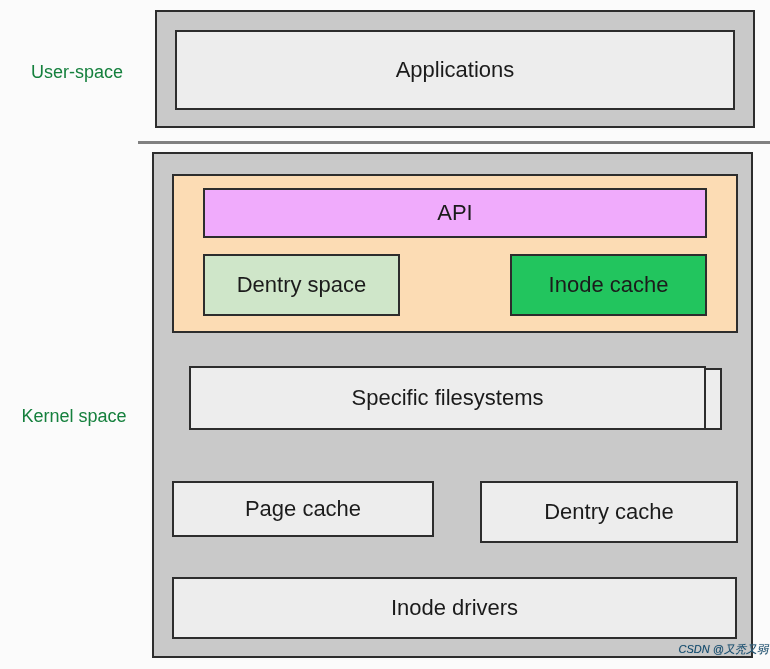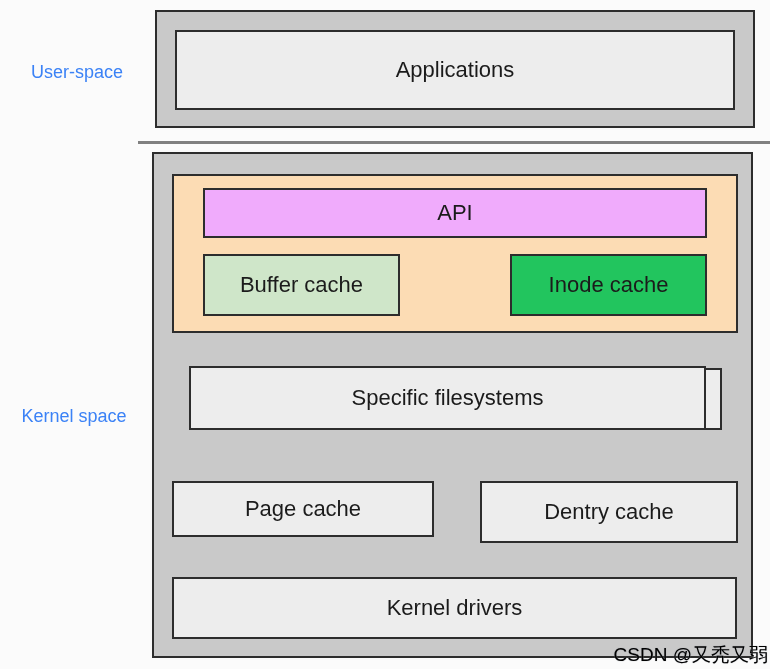--- a/index.html
+++ b/index.html
@@ -12,21 +12,21 @@
     width: 770px;
     height: 669px;
     background: #fbfbfb;
     font-family: "Liberation Sans", "DejaVu Sans", sans-serif;
     color: #1b1b1b;
     overflow: hidden;
   }
   .side-label {
     position: absolute;
     font-size: 18px;
-    color: #3b82f6;
+    color: #15803d;
     text-align: center;
   }
   .panel {
     position: absolute;
     background: #c9c9c9;
     border: 2px solid #2d2d2d;
     box-sizing: border-box;
   }
   .box {
     position: absolute;
@@ -43,24 +43,25 @@
   .box-orange { background: #fcdcb4; }
   .box-yellow { background: #f0abfc; }
   .box-green  { background: #cfe6c9; }
   .box-blue   { background: #22c55e; }
   .divider {
     position: absolute;
     background: #808080;
   }
   .watermark {
     position: absolute;
-    font-size: 19px;
-    color: #000000;
+    font-size: 11px;
+    color: #0c4a6e;
     text-shadow: 0 0 1px #8f949c;
     white-space: nowrap;
+    font-style: italic;
   }
 </style>
 </head>
 <body>
 
 <div id="stage">
 
   <div class="side-label" style="left:18px; top:62px; width:118px;">User-space</div>
 
   <div class="panel" style="left:155px; top:10px; width:600px; height:118px;"></div>
@@ -75,39 +76,39 @@
 
   <div class="panel" style="left:152px; top:152px; width:601px; height:506px;"></div>
 
   <div class="box box-orange" style="left:172px; top:174px; width:566px; height:159px;"></div>
 
   <div class="box box-yellow" style="left:203px; top:188px; width:504px; height:50px;">
     <span>API</span>
   </div>
 
   <div class="box box-green" style="left:203px; top:254px; width:197px; height:62px;">
-    <span>Buffer cache</span>
+    <span>Dentry space</span>
   </div>
 
   <div class="box box-blue" style="left:510px; top:254px; width:197px; height:62px;">
     <span>Inode cache</span>
   </div>
 
   <div class="box box-gray" style="left:205px; top:368px; width:517px; height:62px;"></div>
   <div class="box box-gray" style="left:189px; top:366px; width:517px; height:64px;">
     <span>Specific filesystems</span>
   </div>
 
   <div class="box box-gray" style="left:172px; top:481px; width:262px; height:56px;">
     <span>Page cache</span>
   </div>
 
   <div class="box box-gray" style="left:480px; top:481px; width:258px; height:62px;">
     <span>Dentry cache</span>
   </div>
 
   <div class="box box-gray" style="left:172px; top:577px; width:565px; height:62px;">
-    <span>Kernel drivers</span>
+    <span>Inode drivers</span>
   </div>
 
   <div class="watermark" style="right:2px; top:642px;">CSDN @又秃又弱</div>
 
 </div>
 
 </body></html>

